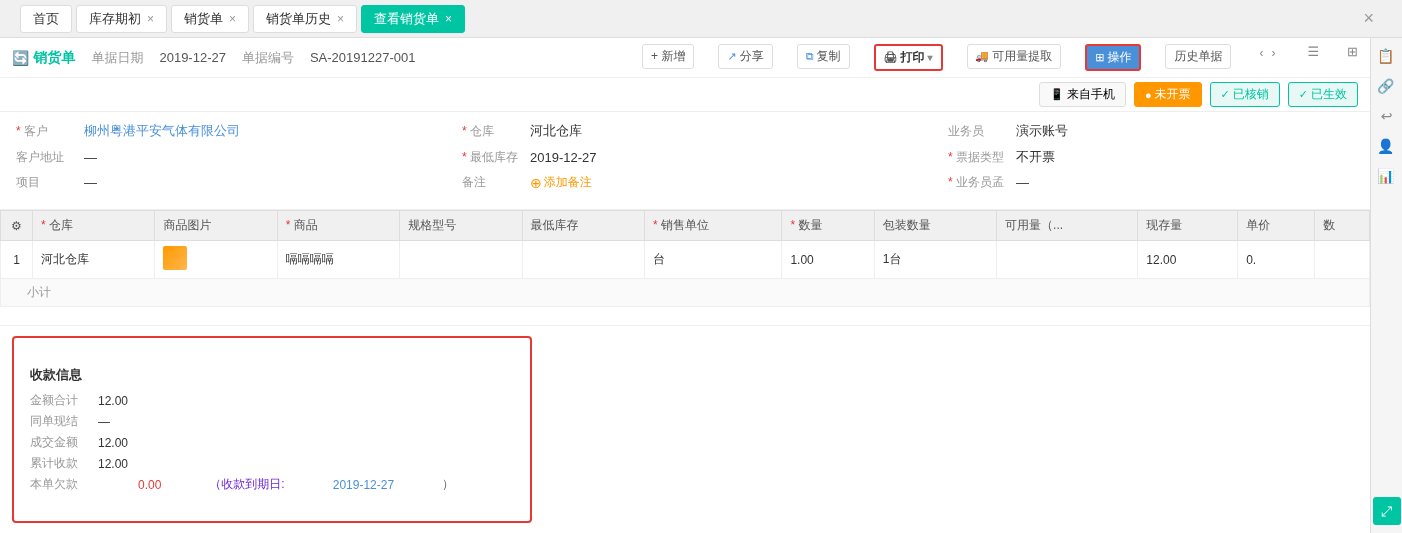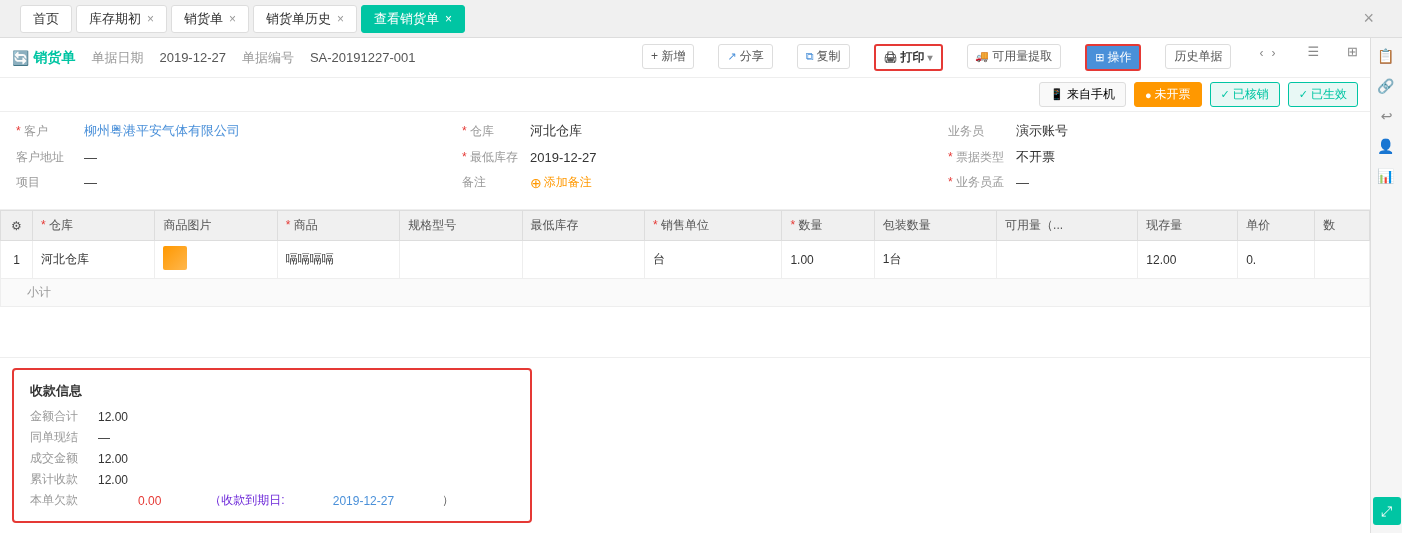--- a/index.html
+++ b/index.html
@@ -66,21 +66,21 @@
       font-weight: normal; color: #555;
     }
     thead th.required::before { content: "* "; color: #e53935; }
     tbody tr { background: #fff; }
     tbody td { padding: 5px 8px; border: 1px solid #eee; color: #333; }
     tbody tr.subtotal td { background: #fafafa; color: #999; }
     .product-img { width: 24px; height: 24px; background: linear-gradient(135deg, #ff9800, #ffb74d); border-radius: 2px; display: inline-block; }
 
     
     .bottom-info {
-      padding: 12px 16px; border: 2px solid #e53935; margin: 10px 12px; border-radius: 4px;
+      padding: 28px 16px; border: 2px solid #e53935; margin: 10px 12px; border-radius: 4px;
       background: #fff; flex-shrink: 0;
     }
     .bottom-title { font-weight: bold; font-size: 13px; margin-bottom: 8px; }
     .info-grid { display: grid; grid-template-columns: 1fr; gap: 4px 0; }
     .info-row { display: flex; align-items: center; gap: 8px; font-size: 12px; }
     .info-label { color: #999; min-width: 60px; }
     .info-value { color: #333; }
     .info-value.red { color: #e53935; }
     .info-value.date { color: #4a90d9; }
 

